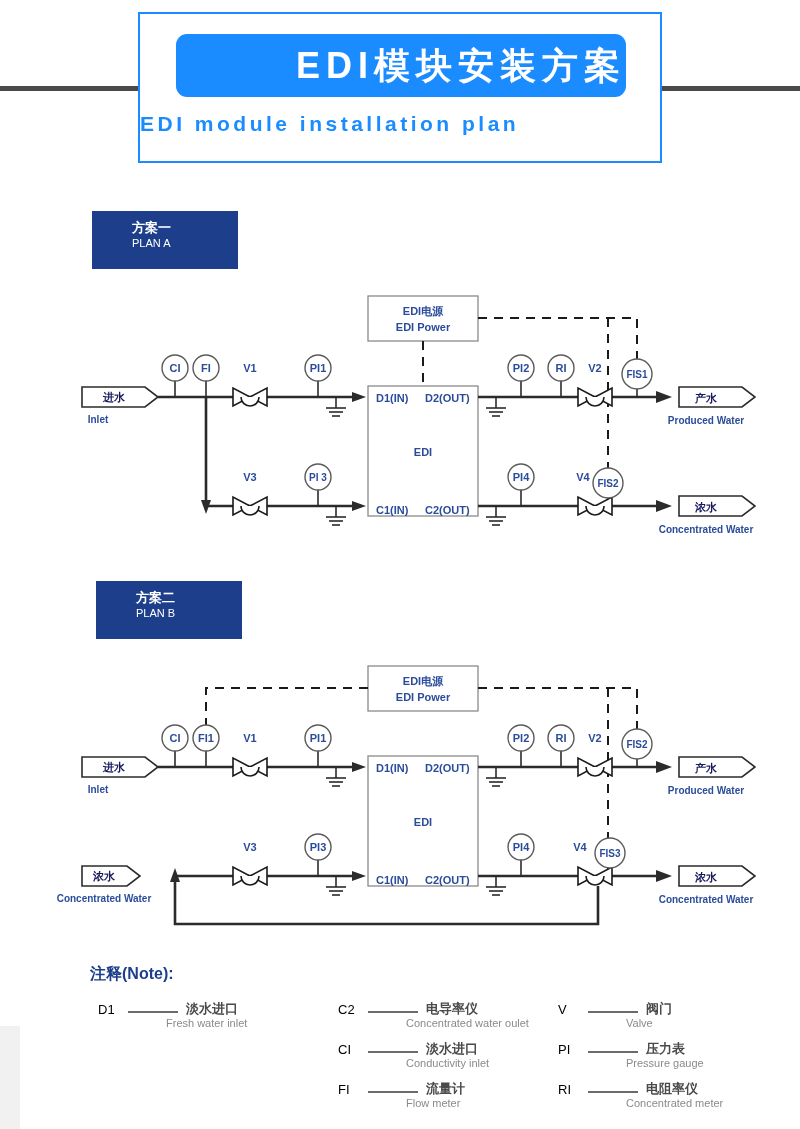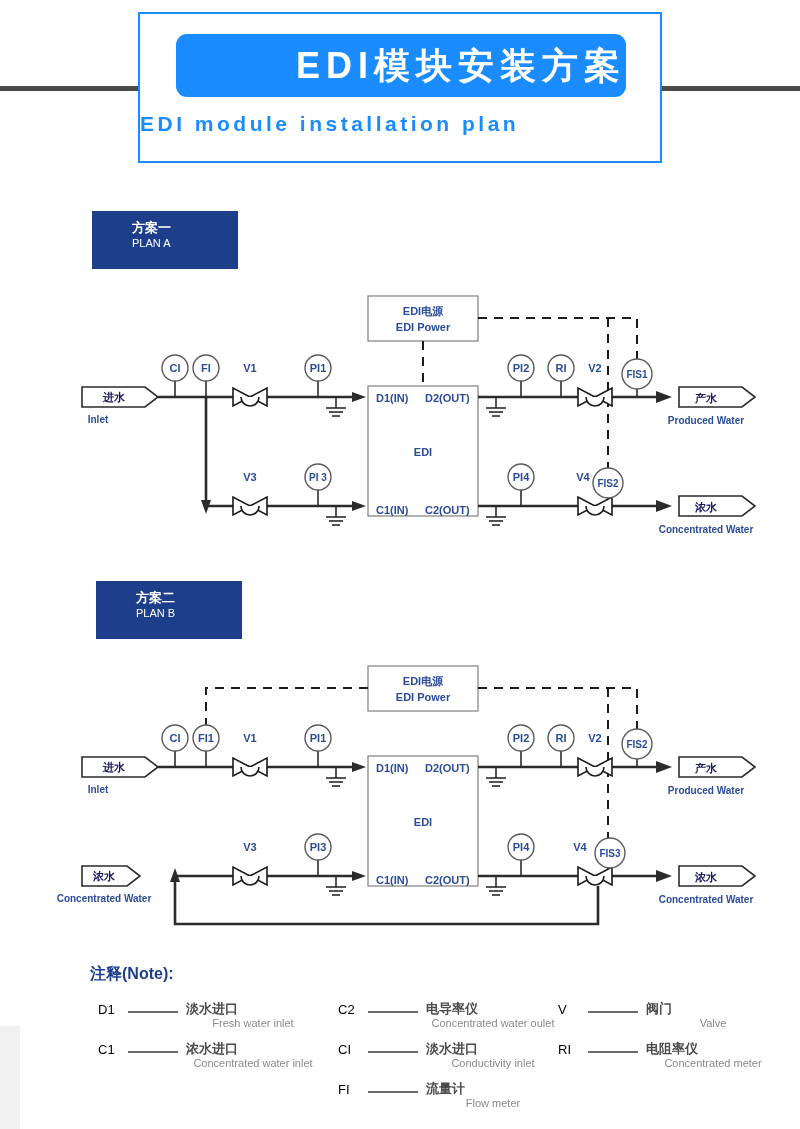--- a/index.html
+++ b/index.html
@@ -58,21 +58,21 @@
     position:absolute;left:0;top:2px;font-size:13px;color:#000000;margin-left:8px;
   }
   .note-dash{
     position:absolute;left:38px;top:11px;width:50px;height:2px;background:#6b6b6b;
   }
   .note-cn{
     position:absolute;left:96px;top:0;width:134px;text-align:left;
     font-size:13px;font-weight:bold;color:#4a4a4a;
   }
   .note-en{
-    position:absolute;left:76px;top:17px;width:174px;text-align:center;
+    position:absolute;left:76px;top:17px;width:174px;text-align:left;
     font-size:11px;color:#8a8a8a;
   }
   #bottom-left-band{
     position:absolute;left:0;top:1026px;width:20px;height:103px;background:#f1f1f1;
   }
   
   svg text{font-family:"Liberation Sans","DejaVu Sans",sans-serif;}
   .lbl{fill:#2b4c9b;font-size:11px;font-weight:bold;}
   .lbl-sm{fill:#2b4c9b;font-size:10px;font-weight:bold;}
   .tag-cn{fill:#1a1a5e;font-size:11px;font-weight:bold;}
@@ -414,26 +414,20 @@
 <div id="notes">
   <div id="notes-title">注释(Note):</div>
 
   <div class="note-col" id="note-col-0">
     <div class="note-row">
       <span class="note-code">D1</span>
       <span class="note-dash"></span>
       <span class="note-cn">淡水进口</span>
       <span class="note-en">Fresh  water  inlet</span>
     </div>
-    <div class="note-row">
-      <span class="note-code">C1</span>
-      <span class="note-dash"></span>
-      <span class="note-cn">浓水进口</span>
-      <span class="note-en">Concentrated water inlet</span>
-    </div>
   </div>
 
   <div class="note-col" id="note-col-1">
     <div class="note-row">
       <span class="note-code">C2</span>
       <span class="note-dash"></span>
       <span class="note-cn">电导率仪</span>
       <span class="note-en">Concentrated water oulet</span>
     </div>
     <div class="note-row">
@@ -451,20 +445,26 @@
   </div>
 
   <div class="note-col" id="note-col-2">
     <div class="note-row">
       <span class="note-code">V</span>
       <span class="note-dash"></span>
       <span class="note-cn">阀门</span>
       <span class="note-en">Valve</span>
     </div>
     <div class="note-row">
+      <span class="note-code">PI</span>
+      <span class="note-dash"></span>
+      <span class="note-cn">压力表</span>
+      <span class="note-en">Pressure gauge</span>
+    </div>
+    <div class="note-row">
       <span class="note-code">RI</span>
       <span class="note-dash"></span>
       <span class="note-cn">电阻率仪</span>
       <span class="note-en">Concentrated meter</span>
     </div>
   </div>
 </div>
 
 <div id="bottom-left-band"></div>
 

